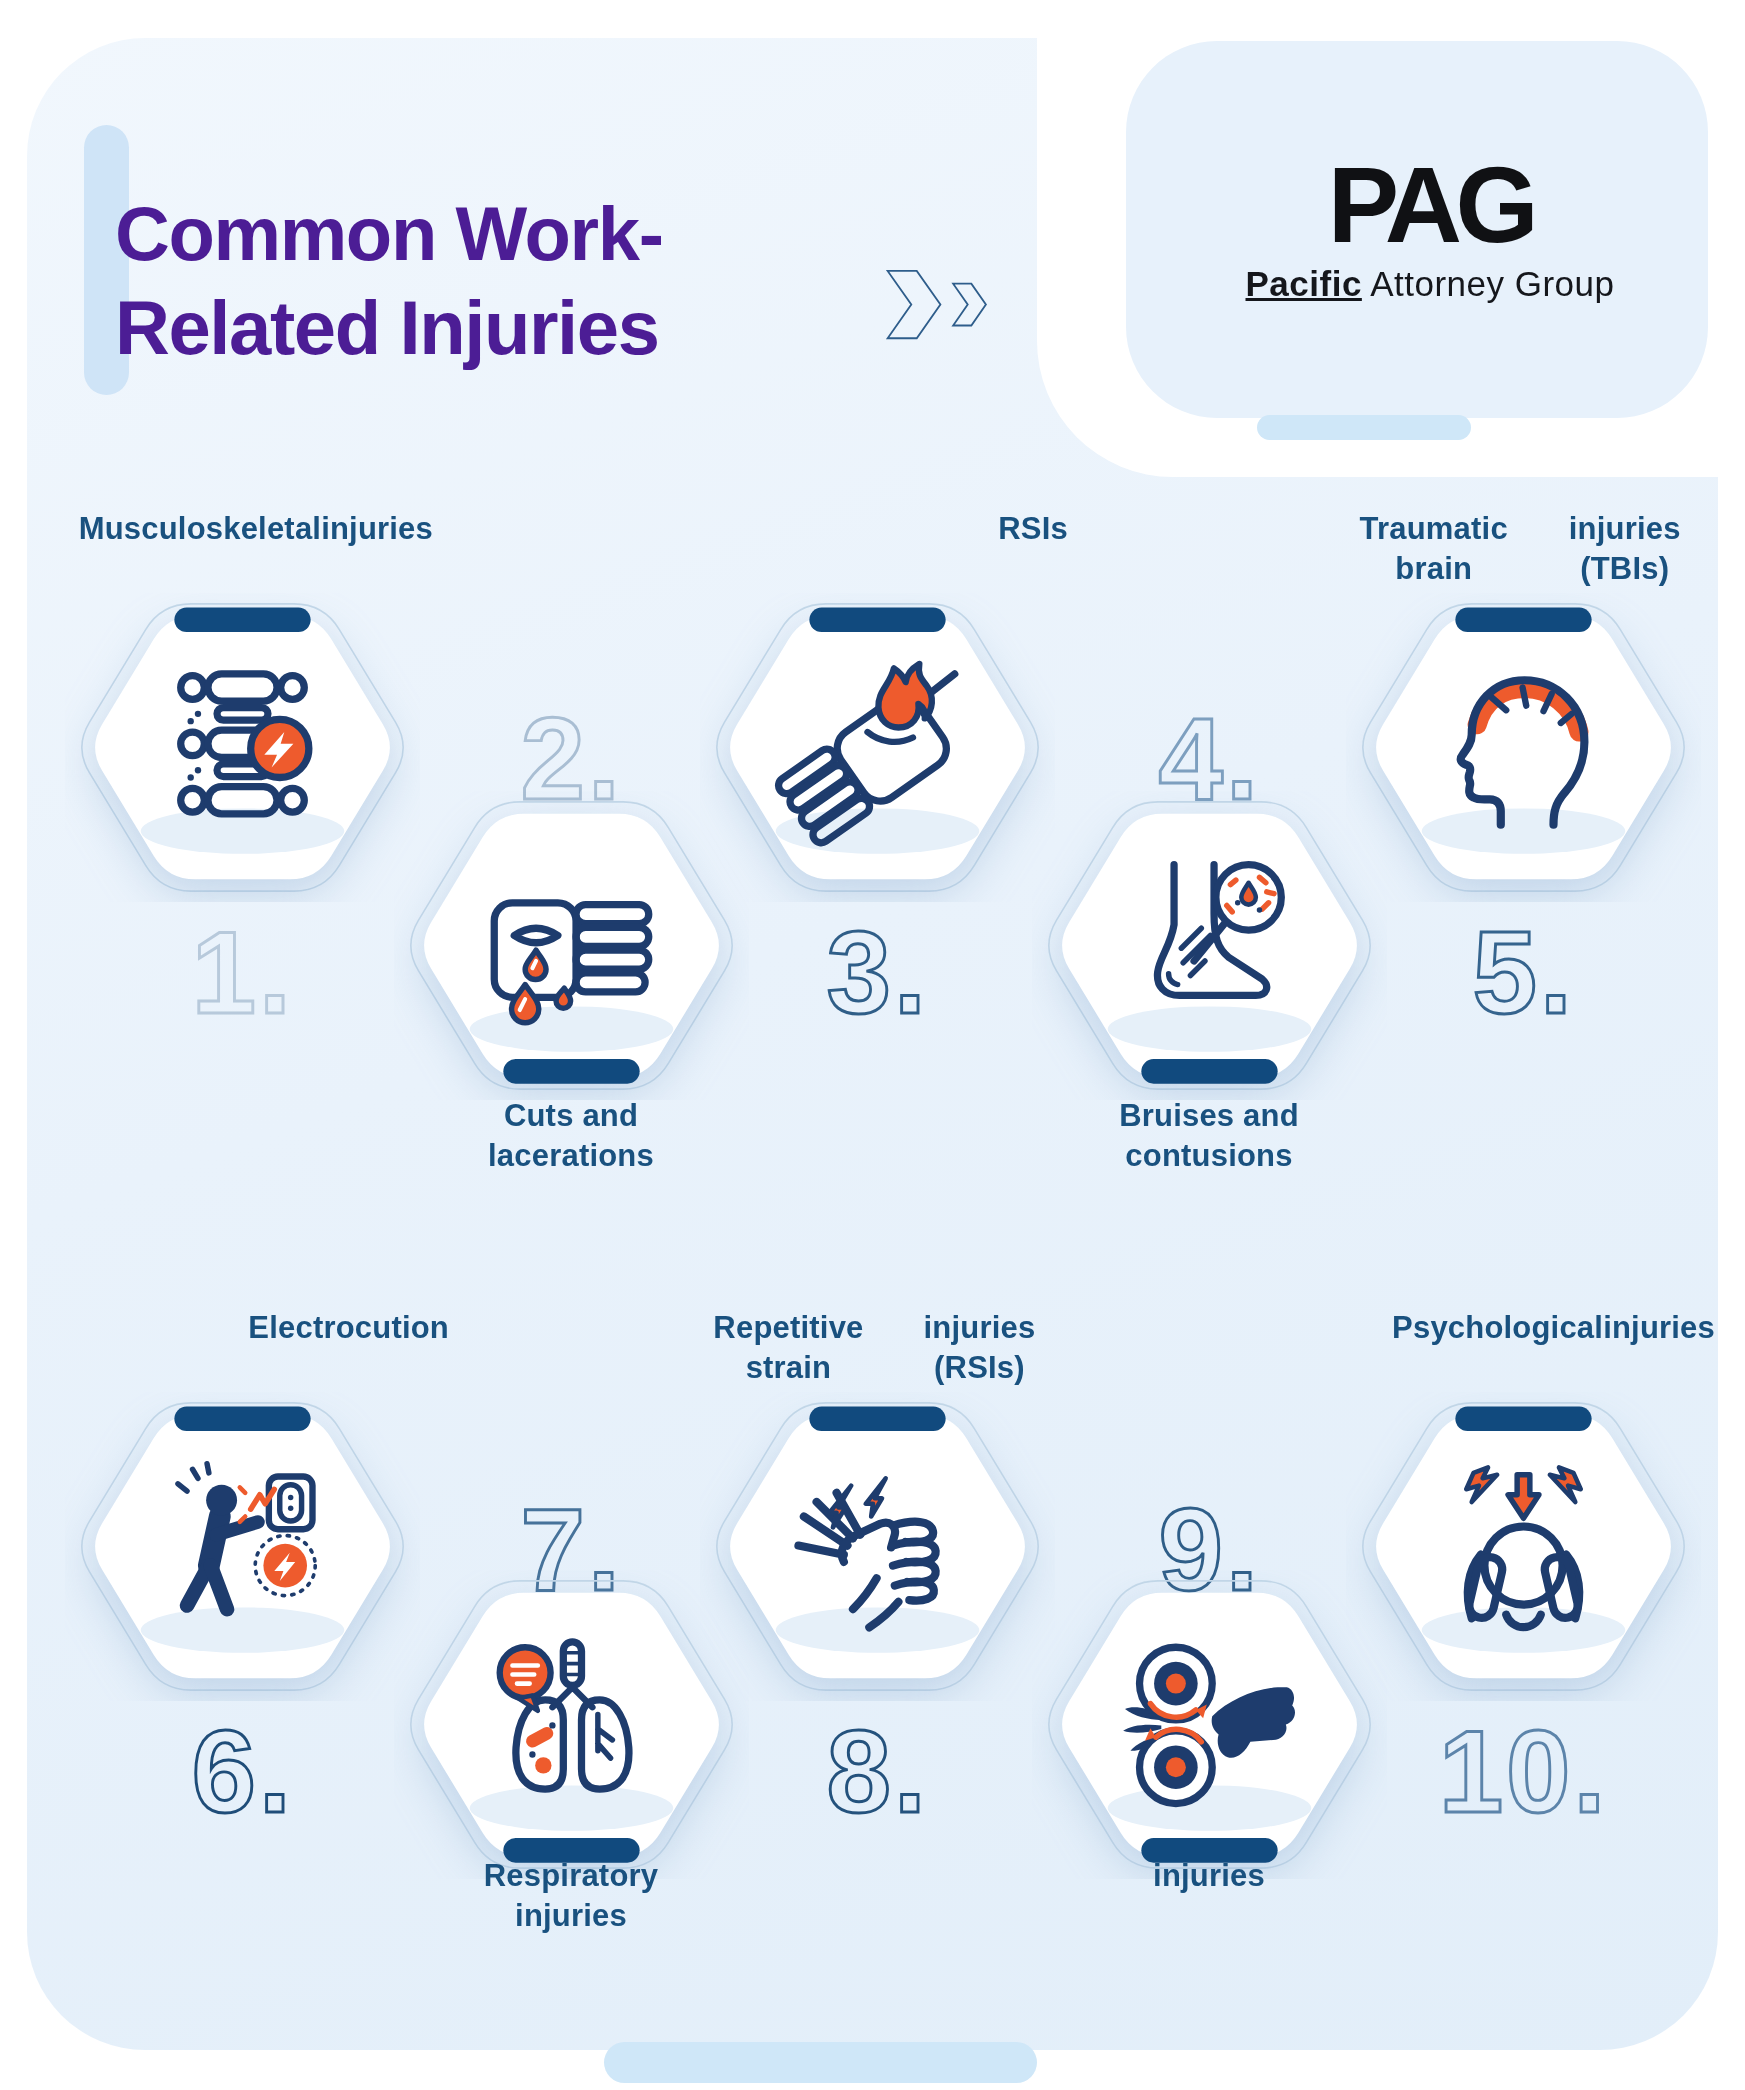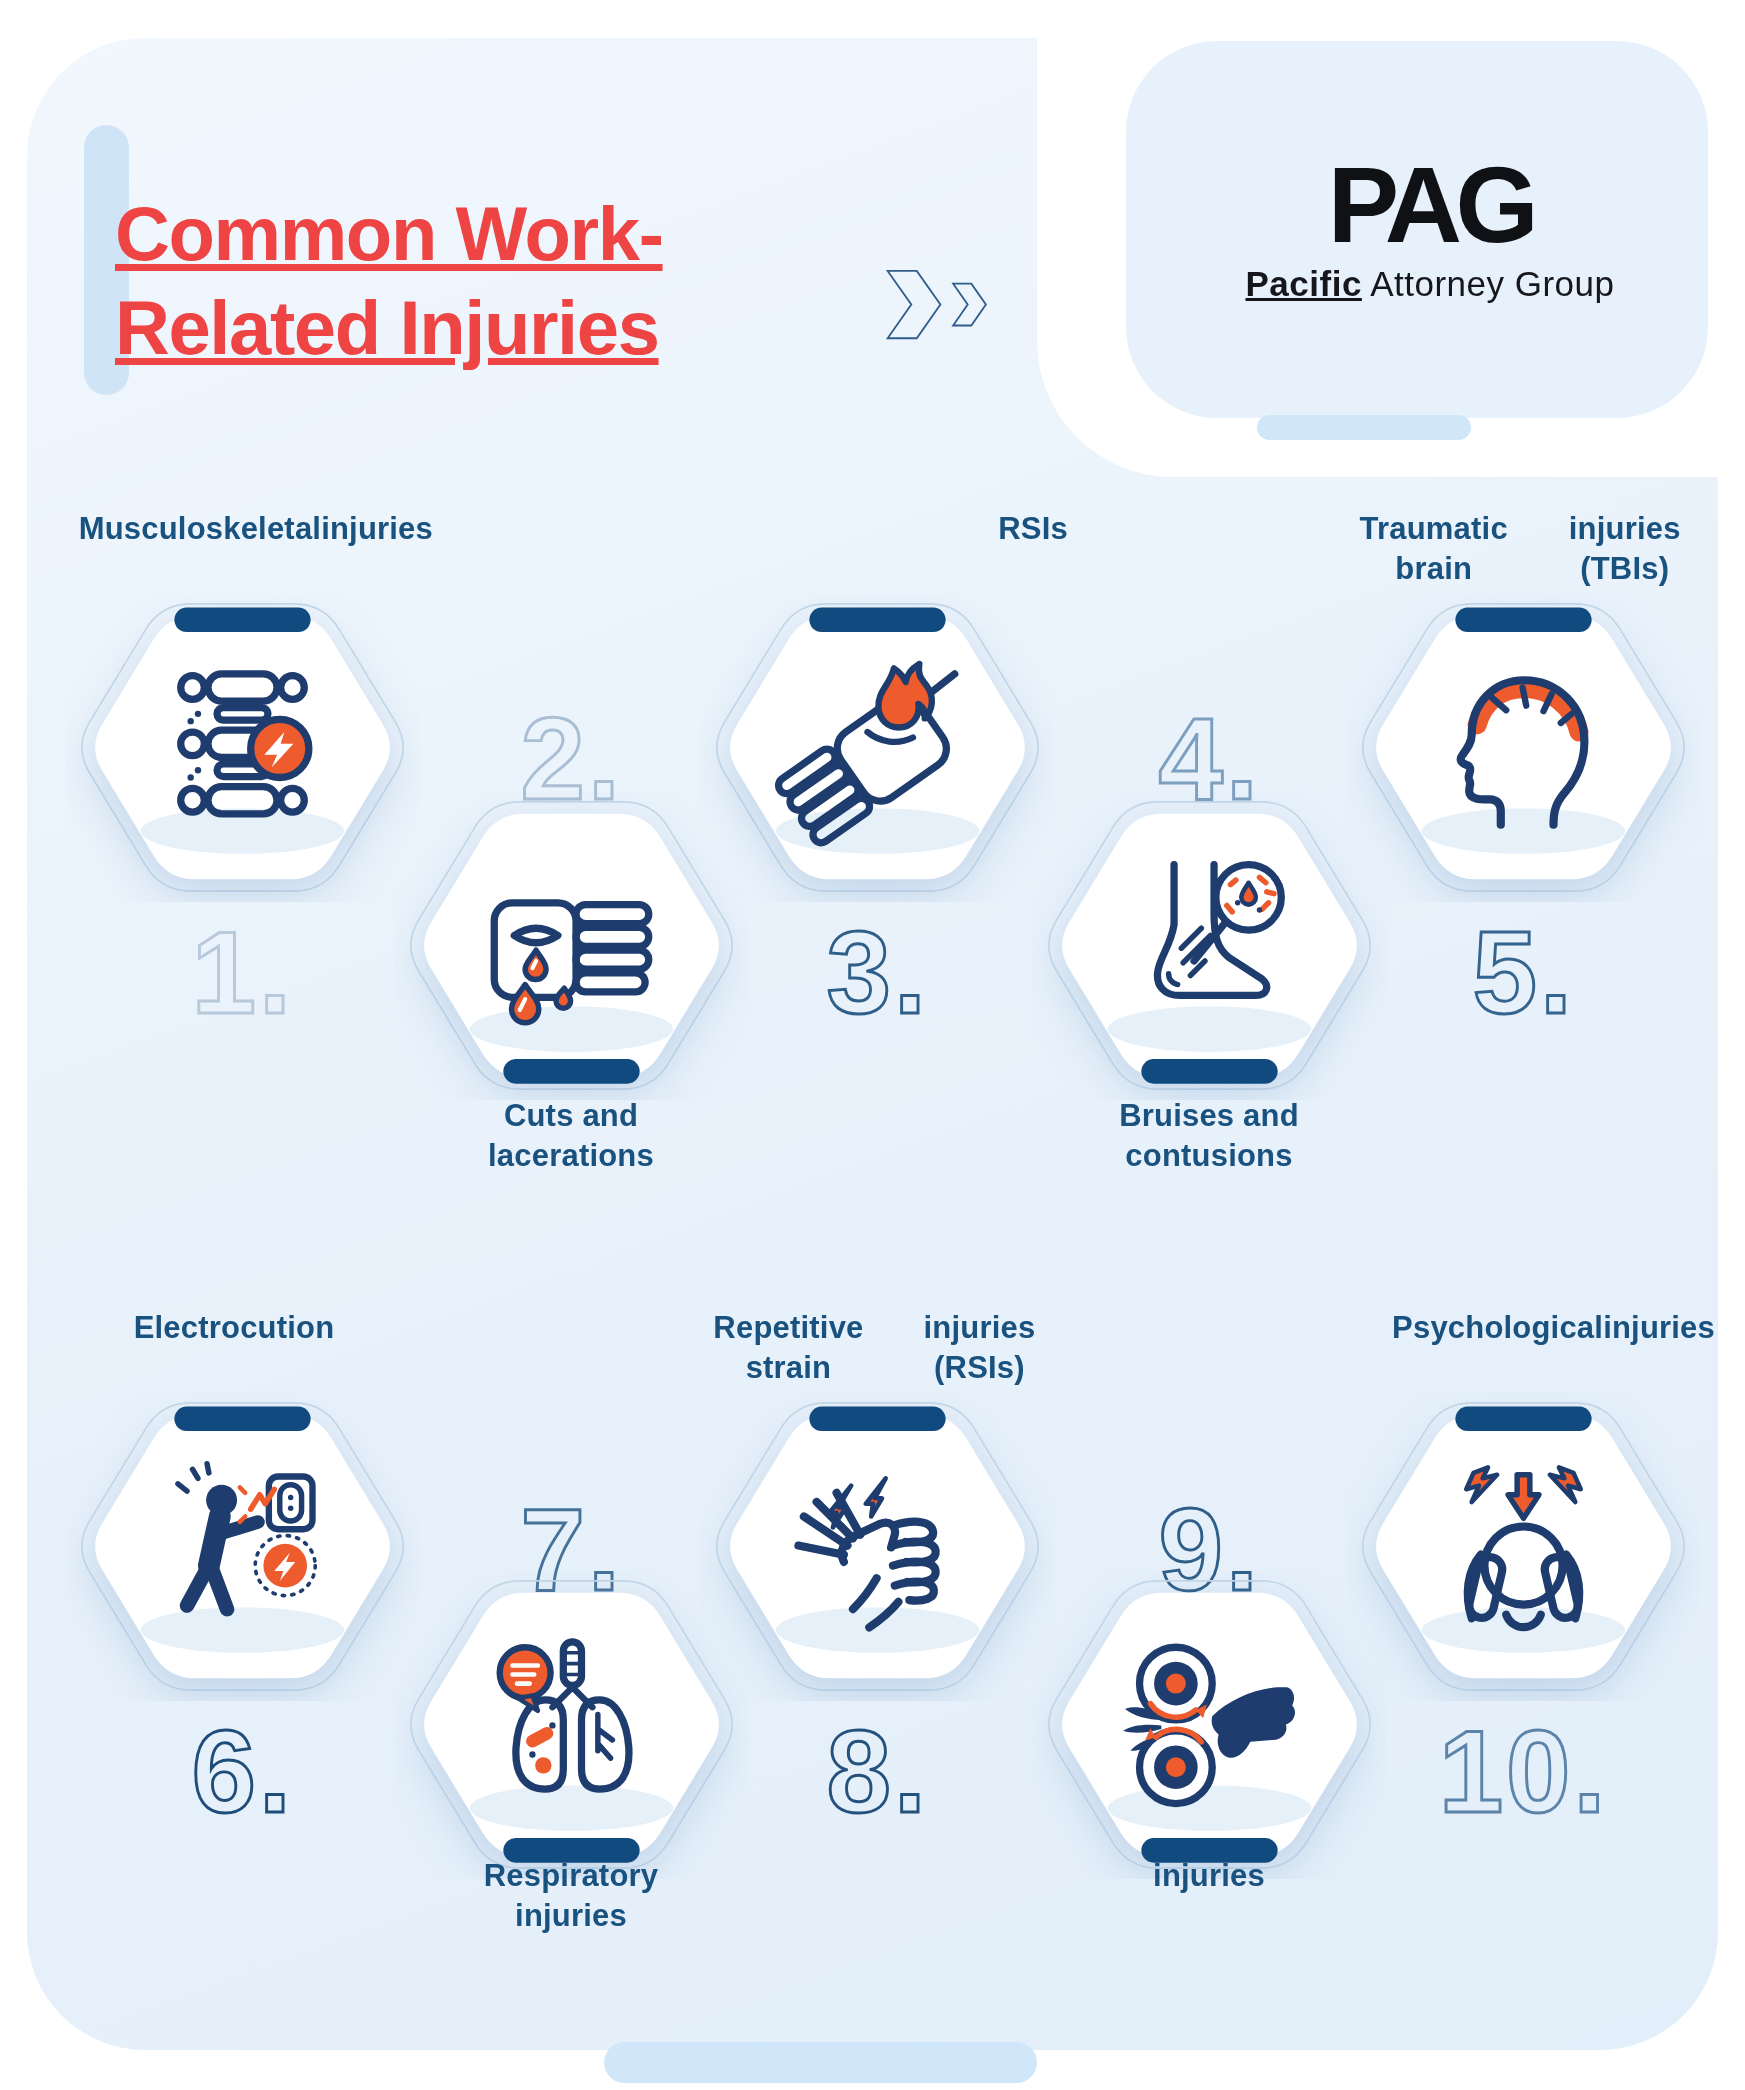--- a/index.html
+++ b/index.html
@@ -34,21 +34,21 @@
   .bottom-pill{
     position:absolute;left:604px;top:2042px;width:433px;height:41px;border-radius:21px;
     background:#cfe7f8;
   }
   .accent-bar{
     position:absolute;left:84px;top:125px;width:45px;height:270px;border-radius:23px;
     background:#cfe4f7;
   }
   .title{
     position:absolute;left:115px;top:136px;width:873px;
-    font-size:76px;line-height:94px;font-weight:800;letter-spacing:-1.4px;color:#ef4444;text-decoration:underline;
+    font-size:76px;line-height:94px;font-weight:800;letter-spacing:-1.4px;color:#4c1d95;
   }
   .chevrons{position:absolute;left:884px;top:269px;}
   .label{
     position:absolute;width:382px;text-align:center;
     color:#19517f;font-weight:700;font-size:31px;line-height:40px;letter-spacing:0.2px;
   }
   .label.top{height:95px;display:flex;justify-content:flex-end;}
   .label span{display:block;}
   .num{
     position:absolute;width:355px;text-align:center;
@@ -214,21 +214,21 @@
   <ellipse class="floor" cx="195" cy="262" rx="112" ry="25"></ellipse>
   <g class="icon" transform="translate(100 75)">
     <path d="M44 70 C52 42 72 30 97 30 C124 30 150 50 156 78" fill="none" stroke="#ee5b2d" stroke-width="21"></path>
     <path d="M60 40 L76 54 M94 29 L98 49 M126 36 L117 55 M148 58 L136 68" stroke="#1e3c6d" stroke-width="7" fill="none"></path>
     <path d="M128 180 C128 166 130 157 140 145 C154 129 162 111 162 89 C162 49 132 21 96 21 C62 21 38 47 38 81 C38 89 34 95 28 103 C24 108 26 112 32 114 C36 115 37 118 36 122 C35 125 34 127 35 130 C36 132 37 134 36 137 C35 142 34 147 40 150 C45 153 52 152 58 152 C66 152 70 157 70 165 L70 180" fill="none" stroke="#1e3c6d" stroke-width="9"></path>
   </g>
   <rect class="bar" x="120" y="16" width="150" height="27" rx="13.5"></rect>
 </svg>
 <div class="num" style="left:1346px;top:905px;-webkit-text-stroke-color:#35648e;">5.</div>
 
-<div class="label top" style="left:43px;top:1308px;justify-content:center;">
+<div class="label top" style="left:67px;top:1308px;">
   <span>Electrocution</span>
   <span></span>
 </div>
 <svg class="badge" style="left:65px;top:1392px;" width="355" height="309" viewBox="0 0 390 340">
   <use href="#hexp" class="ring" transform="translate(25 25) translate(170 145) scale(1.09) translate(-170 -145)"></use>
   <use href="#hexp" class="hex" transform="translate(25 25)"></use>
   <ellipse class="floor" cx="195" cy="262" rx="112" ry="25"></ellipse>
   <g class="icon" transform="translate(100 75)">
     <g stroke="#1e3c6d" fill="none">
       <path d="M70 62 L58 116" stroke-width="24"></path>

